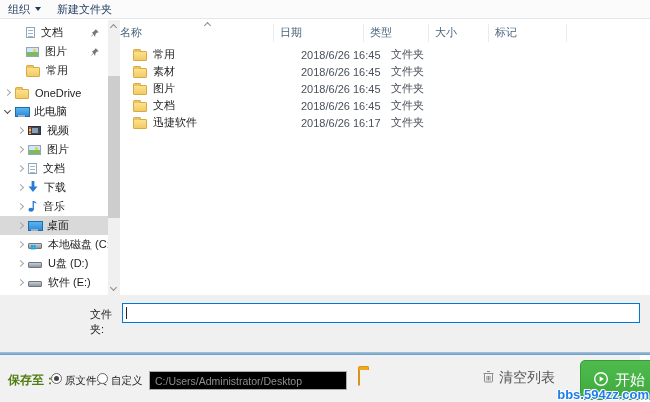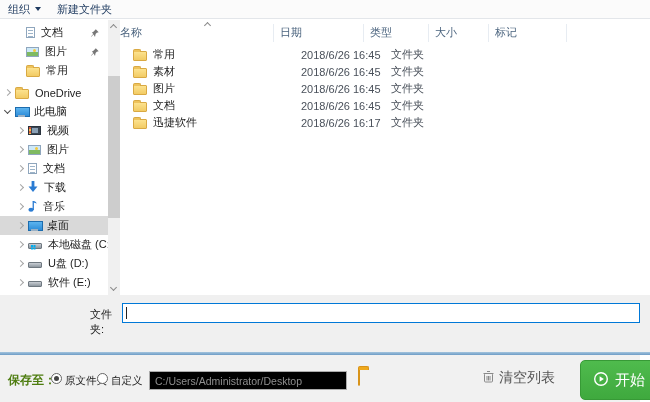--- a/index.html
+++ b/index.html
@@ -318,14 +318,15 @@
     <span>
       <svg width="11" height="13" viewBox="0 0 11 13">
           <g fill="none" stroke="#8a8a8a" stroke-width="1">
             <rect x="1.5" y="3.5" width="8" height="8.5" rx="1"></rect>
             <path d="M0.5 3.5h10M4 1.5h3M4 6v4.5M5.5 6v4.5M7 6v4.5"></path>
           </g>
         </svg>
     </span>
     <span>清空列表</span>
   </button>
+  <span class="watermark">bbs.594zz.com</span>
 
 </div>
 
 </body></html>

